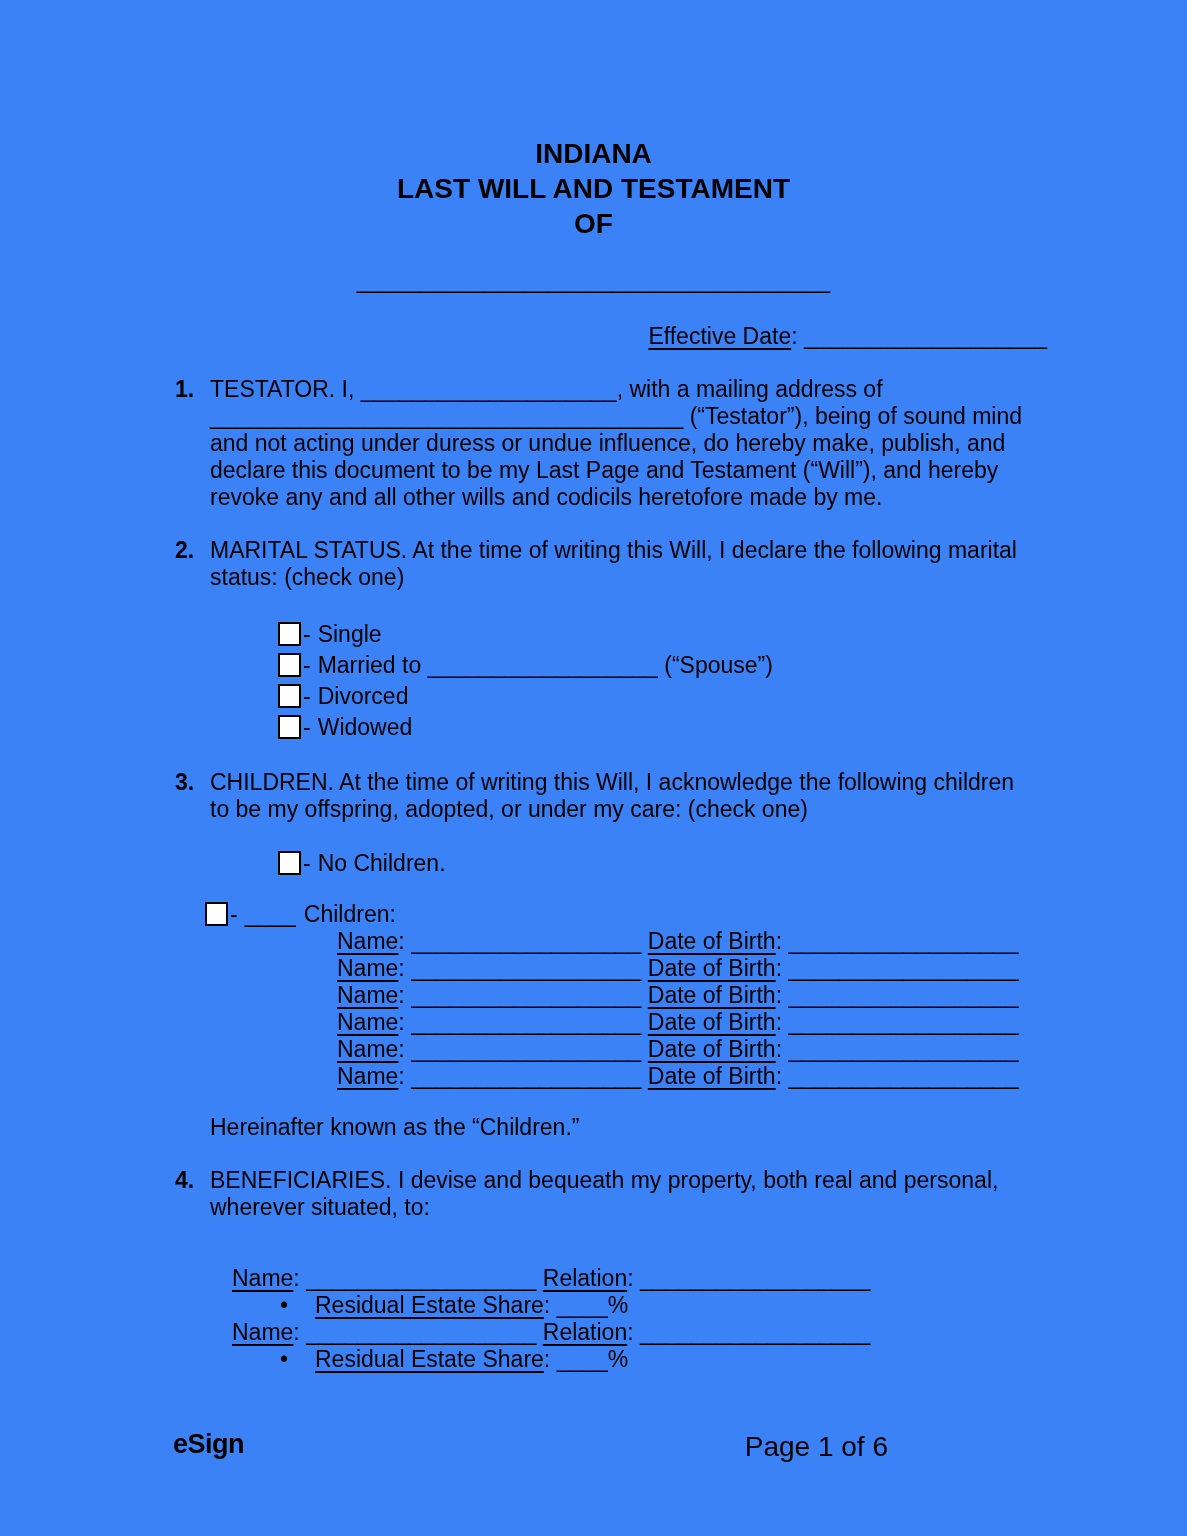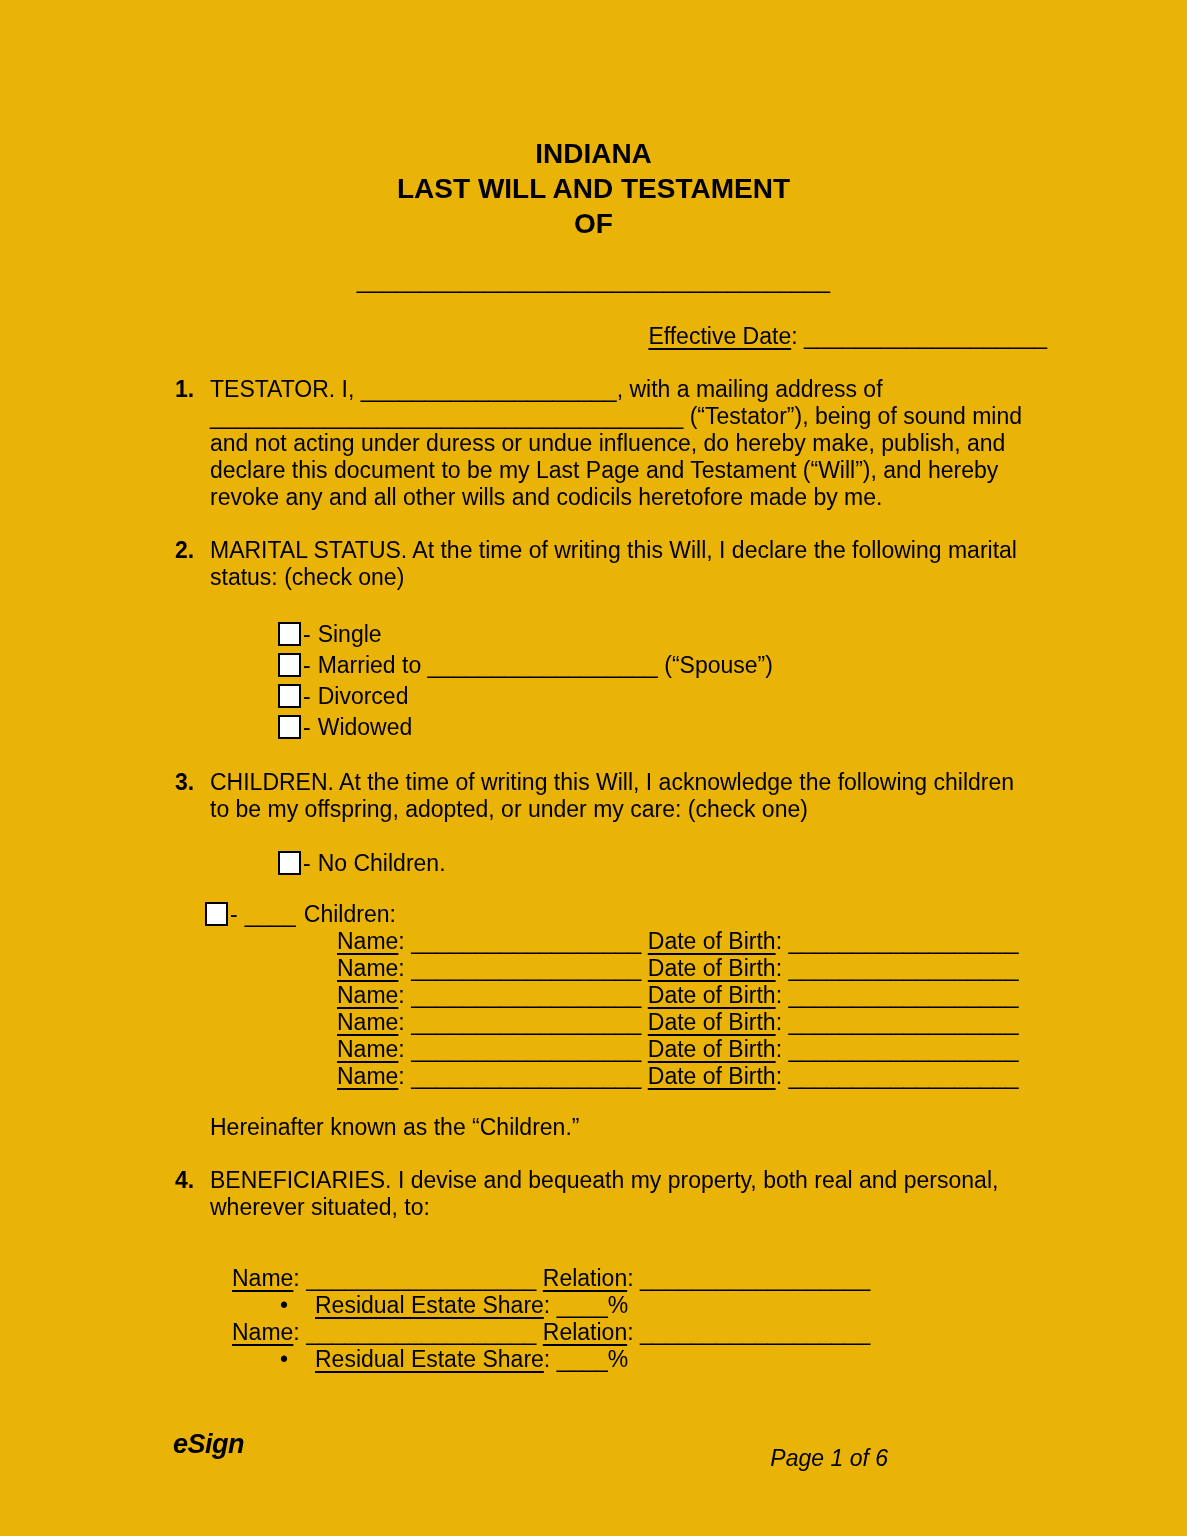--- a/index.html
+++ b/index.html
@@ -1,19 +1,19 @@
 <!DOCTYPE html>
 <html><head>
 <meta charset="utf-8">
 <style>
   html,body { margin:0; padding:0; background:#ffffff; }
   .page {
     position:relative;
     width:1187px; height:1536px;
-    background:#eab308; color:#000000;
+    background:#3b82f6; color:#000000;
     font-family:"Liberation Sans", sans-serif;
     font-size:23px; line-height:27px;
     overflow:hidden;
   }
   .content { padding:0 140px; }
 
   .doc-title {
     margin-top:136px;
     text-align:center;
     font-weight:bold;
@@ -50,26 +50,26 @@
   .children-table { margin-left:197px; }
   .child-row { line-height:27px; }
 
   .note { margin-top:24px; margin-left:70px; }
 
   .bene-block { margin-top:44px; }
   .bene-row { margin-left:92px; line-height:27px; }
   .share-row { margin-left:140px; line-height:27px; }
   .bullet { display:inline-block; width:35px; }
 
-  .footer { position:absolute; left:0; top:1431px; width:992px; height:40px;font-style:italic; }
+  .footer { position:absolute; left:0; top:1431px; width:992px; height:40px; }
   .logo {
     position:absolute; left:173px; top:0;
     font-weight:bold; font-size:27px; letter-spacing:-0.5px;
   }
-  .pageno { position:absolute; right:104px; top:14px; font-size:23px; }
+  .pageno { position:absolute; right:104px; top:2px; font-size:28px; }
 </style>
 </head>
 <body>
 
 <div class="page">
   <div class="content">
 
     <div class="doc-title">
       <div>INDIANA</div>
       <div>LAST WILL AND TESTAMENT</div>

